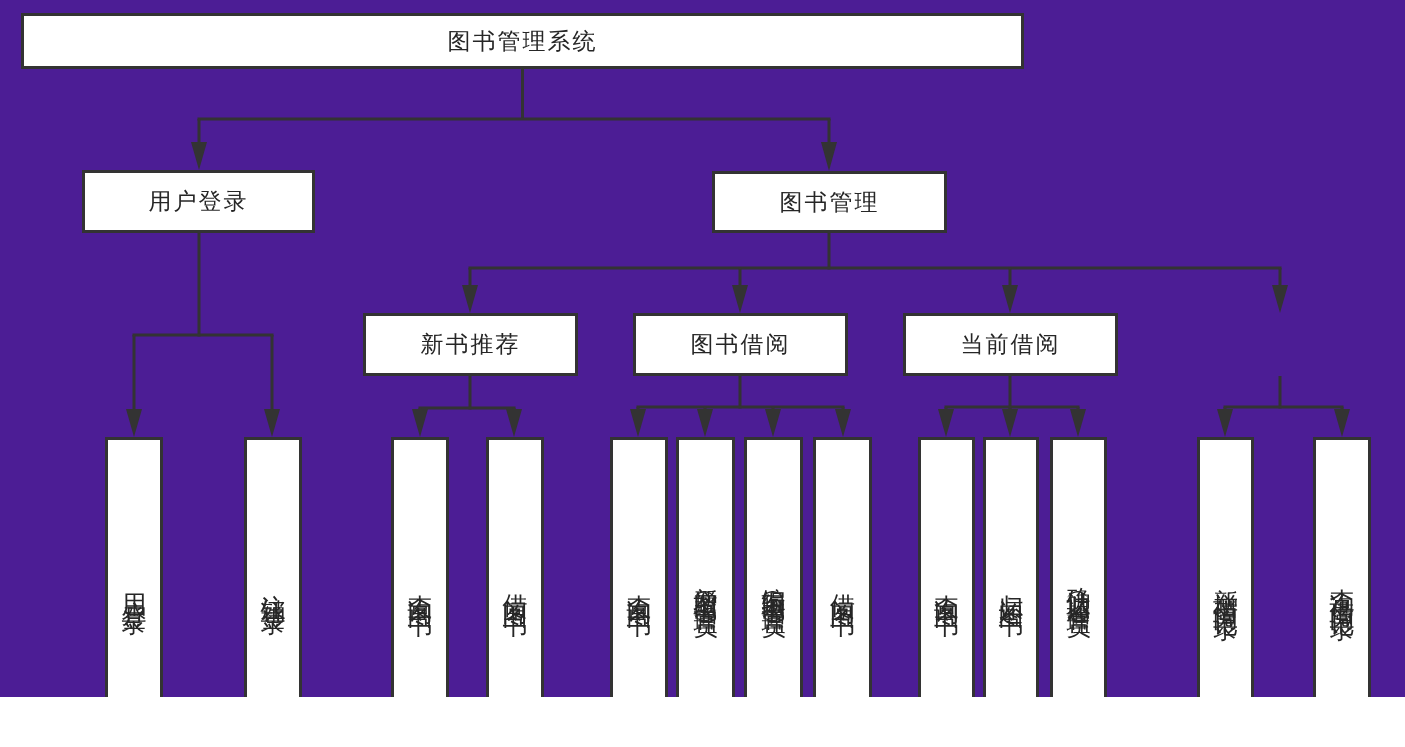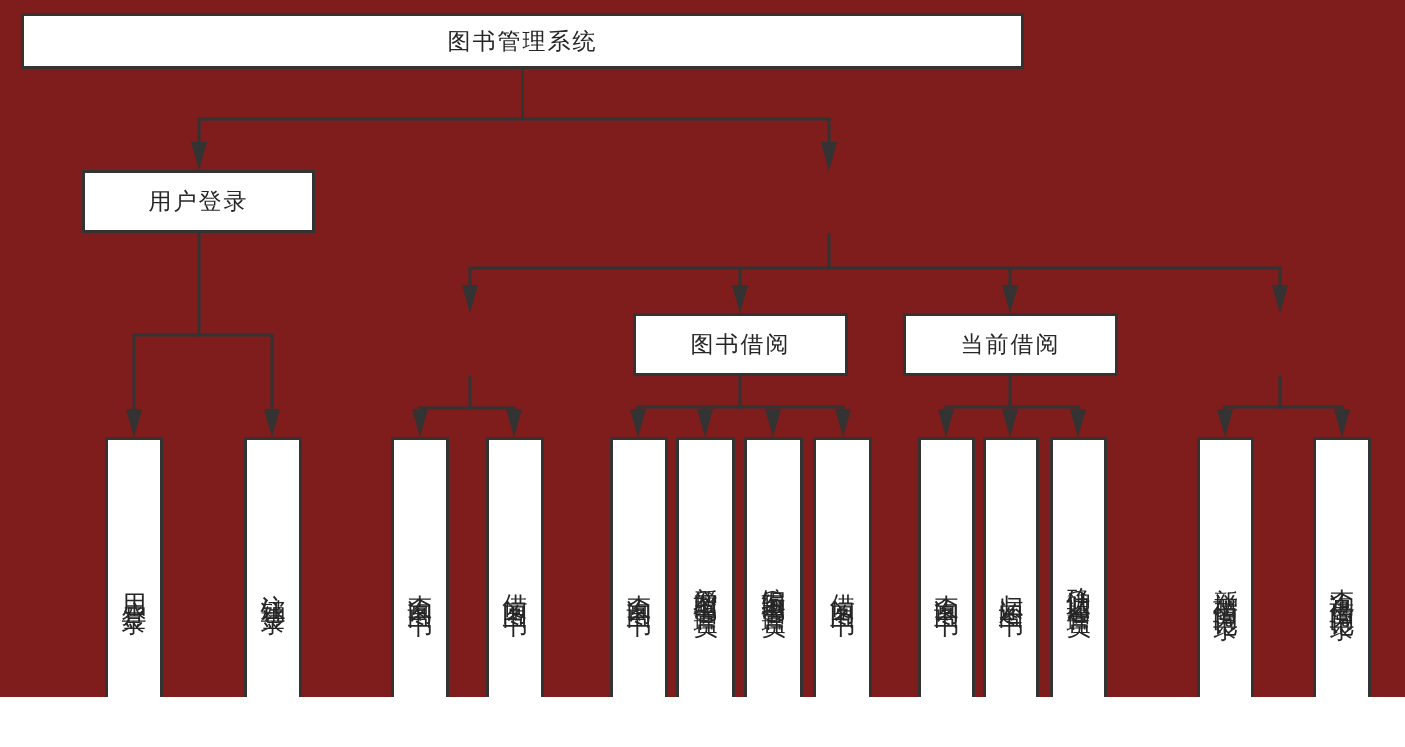--- a/index.html
+++ b/index.html
@@ -1,19 +1,19 @@
 <!DOCTYPE html>
 <html><head>
 <meta charset="utf-8">
 <style>
   html,body{margin:0;padding:0;background:#ffffff;}
   #canvas{
     position:relative;
     width:1405px;height:697px;
-    background:#7f1d1d;
+    background:#4c1d95;
     font-family:"Liberation Sans", sans-serif;
     overflow:hidden;
   }
   #wires{position:absolute;left:0;top:0;width:1405px;height:747px;z-index:1;}
   .box{
     position:absolute;
     box-sizing:border-box;
     border:3px solid #333333;
     background:#ffffff;
     display:flex;align-items:center;justify-content:center;
@@ -118,21 +118,27 @@
     </g>
   </svg>
 
   <div class="box h" style="left:21px;top:13px;width:1003px;height:56px">
     <span>图书管理系统</span>
   </div>
 
   <div class="box h" style="left:82px;top:170px;width:233px;height:63px">
     <span>用户登录</span>
   </div>
+  <div class="box h" style="left:712px;top:171px;width:235px;height:62px">
+    <span>图书管理</span>
+  </div>
 
+  <div class="box h" style="left:363px;top:313px;width:215px;height:63px">
+    <span>新书推荐</span>
+  </div>
   <div class="box h" style="left:903px;top:313px;width:215px;height:63px">
     <span>当前借阅</span>
   </div>
   <div class="box h" style="left:633px;top:313px;width:215px;height:63px">
     <span>图书借阅</span>
   </div>
 
   <div class="box v" style="left:105px;top:437px;width:58px;height:298px">
     <span>用户登录</span>
   </div>

